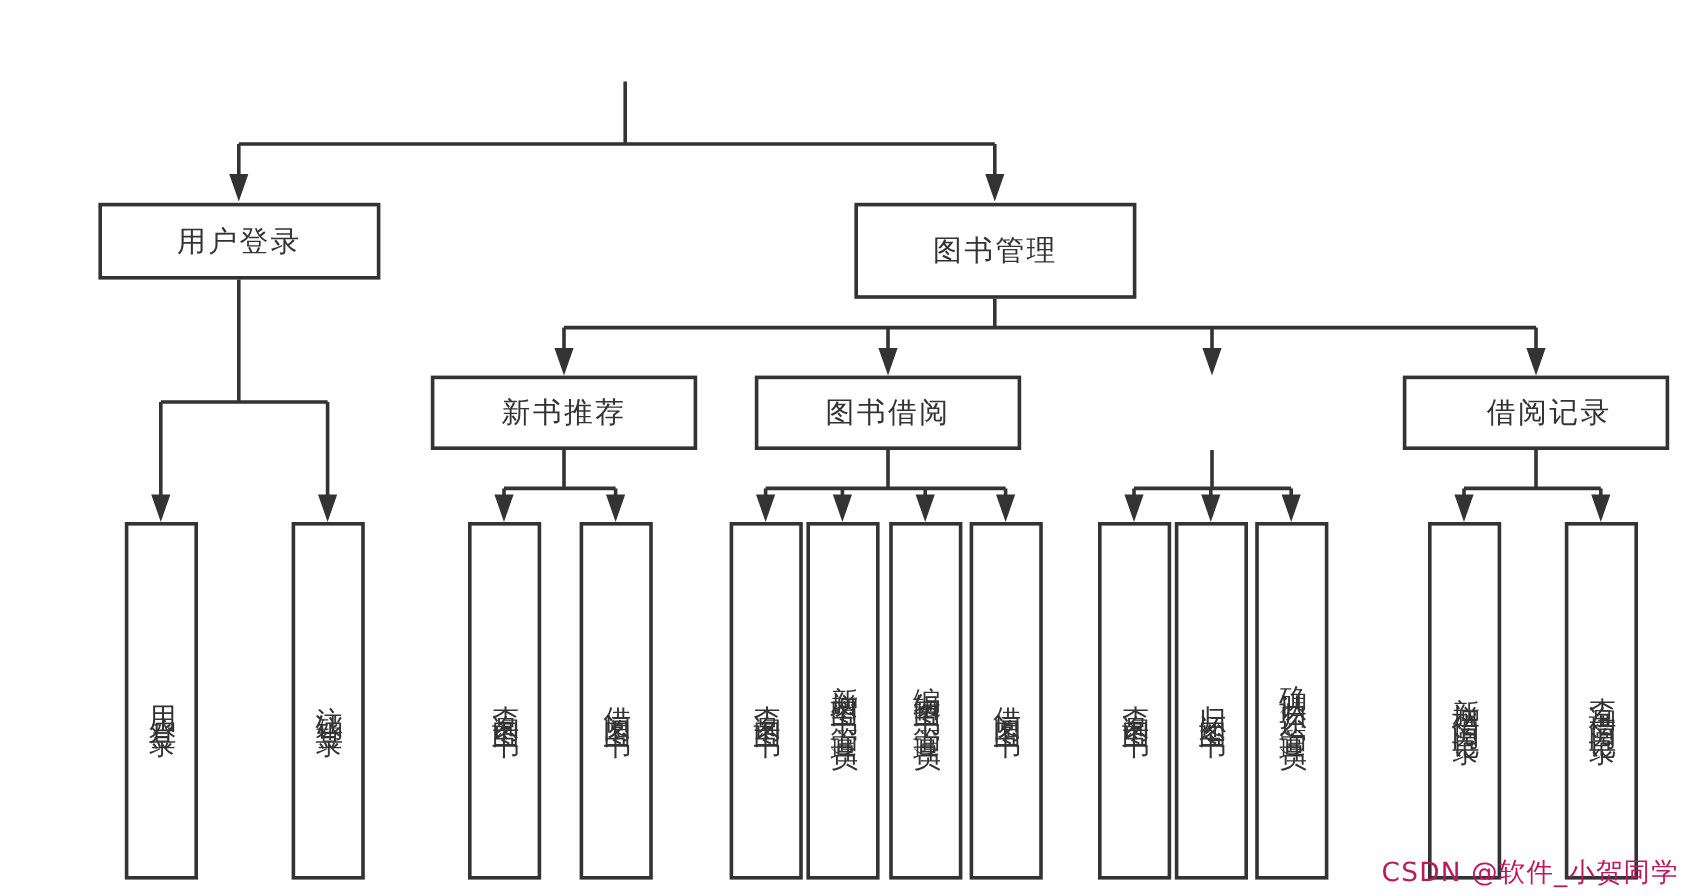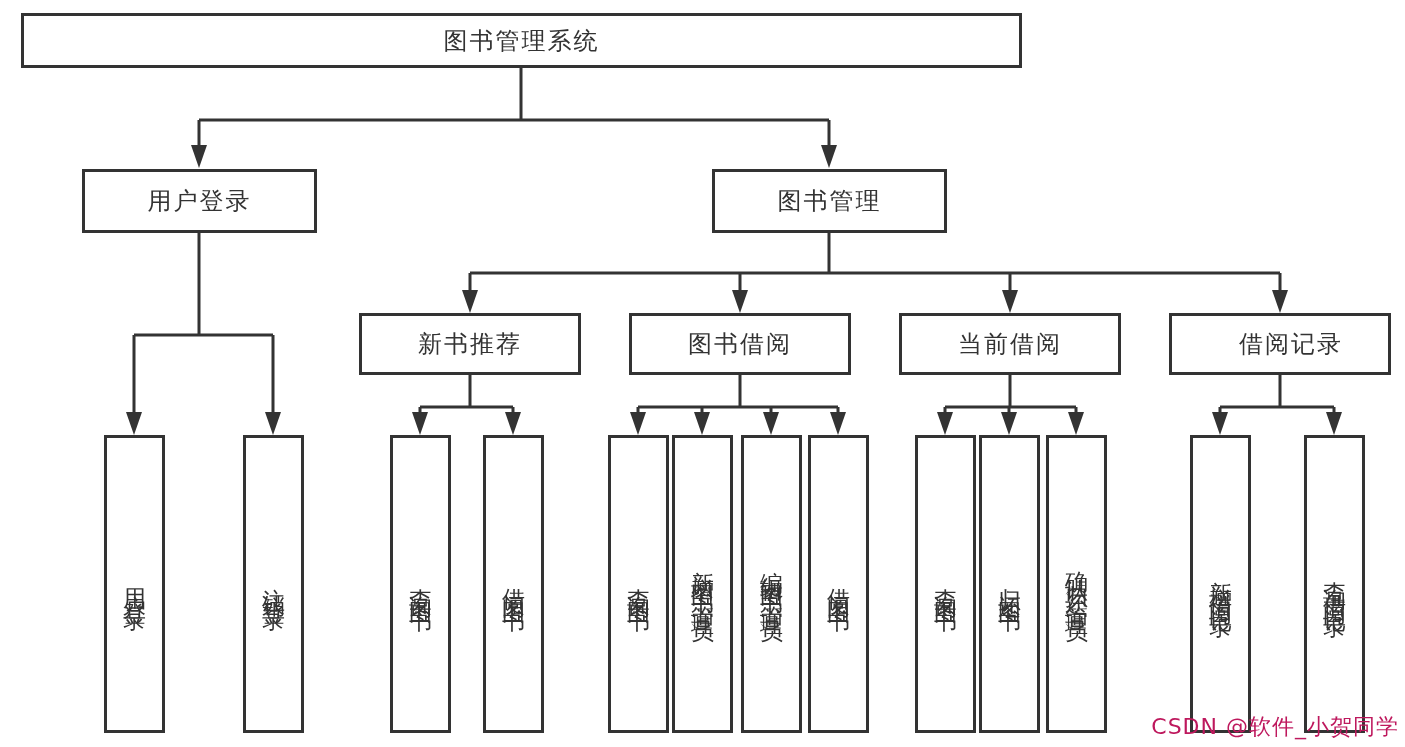--- a/index.html
+++ b/index.html
@@ -83,28 +83,26 @@
       <polygon points="763,412 779,412 771,435"></polygon>
       <polygon points="830,412 846,412 838,435"></polygon>
       <polygon points="937,412 953,412 945,435"></polygon>
       <polygon points="1001,412 1017,412 1009,435"></polygon>
       <polygon points="1068,412 1084,412 1076,435"></polygon>
       <polygon points="1212,412 1228,412 1220,435"></polygon>
       <polygon points="1326,412 1342,412 1334,435"></polygon>
     </g>
   </svg>
 
-  <div class="node h" style="left:21px;top:13px;width:1001px;height:55px;">图书管理系统</div>
 
   <div class="node h" style="left:82px;top:169px;width:235px;height:64px;">用户登录</div>
-  <div class="node h" style="left:712px;top:169px;width:235px;height:64px;font-family:Liberation Mono, monospace;">图书管理</div>
+  <div class="node h" style="left:712px;top:169px;width:235px;height:80px;font-family:Liberation Mono, monospace;">图书管理</div>
 
   <div class="node h" style="left:629px;top:313px;width:222px;height:62px;">图书借阅</div>
   <div class="node h" style="left:359px;top:313px;width:222px;height:62px;">新书推荐</div>
-  <div class="node h" style="left:899px;top:313px;width:222px;height:62px;">当前借阅</div>
   <div class="node h" style="left:1169px;top:313px;width:222px;height:62px;padding-left:22px;">借阅记录</div>
 
   <div class="node v" style="left:104px;top:435px;width:61px;height:298px;">用户登录</div>
   <div class="node v" style="left:243px;top:435px;width:61px;height:298px;">注销登录</div>
 
   <div class="node v" style="left:390px;top:435px;width:61px;height:298px;">查询图书</div>
   <div class="node v" style="left:483px;top:435px;width:61px;height:298px;">借阅图书</div>
 
   <div class="node v" style="left:608px;top:435px;width:61px;height:298px;">查询图书</div>
   <div class="node v" style="left:672px;top:435px;width:61px;height:298px;">新增图书（管理员）</div>

